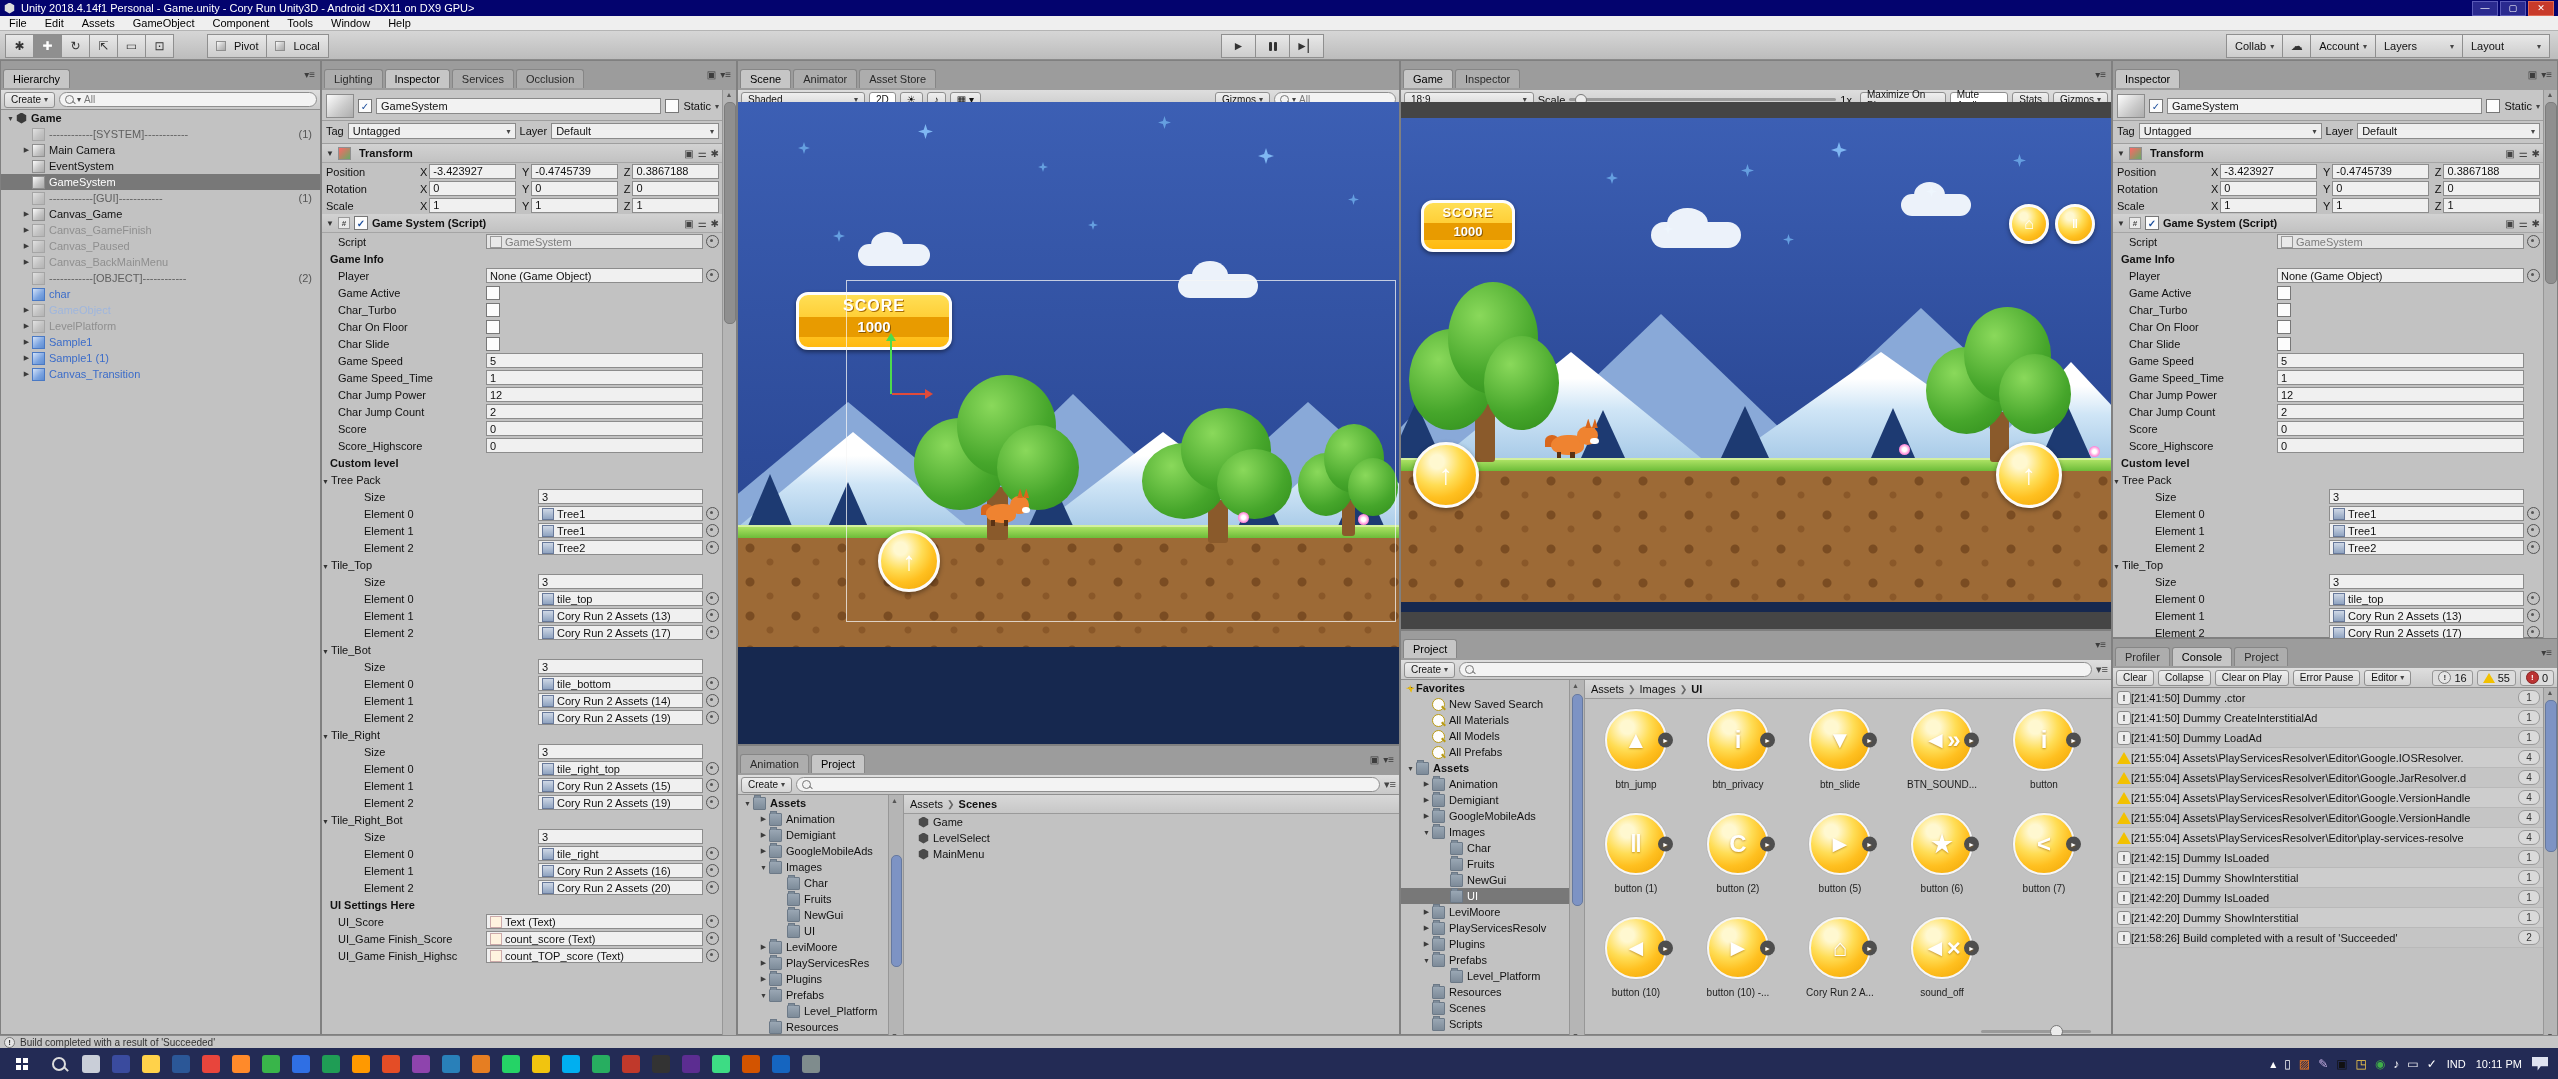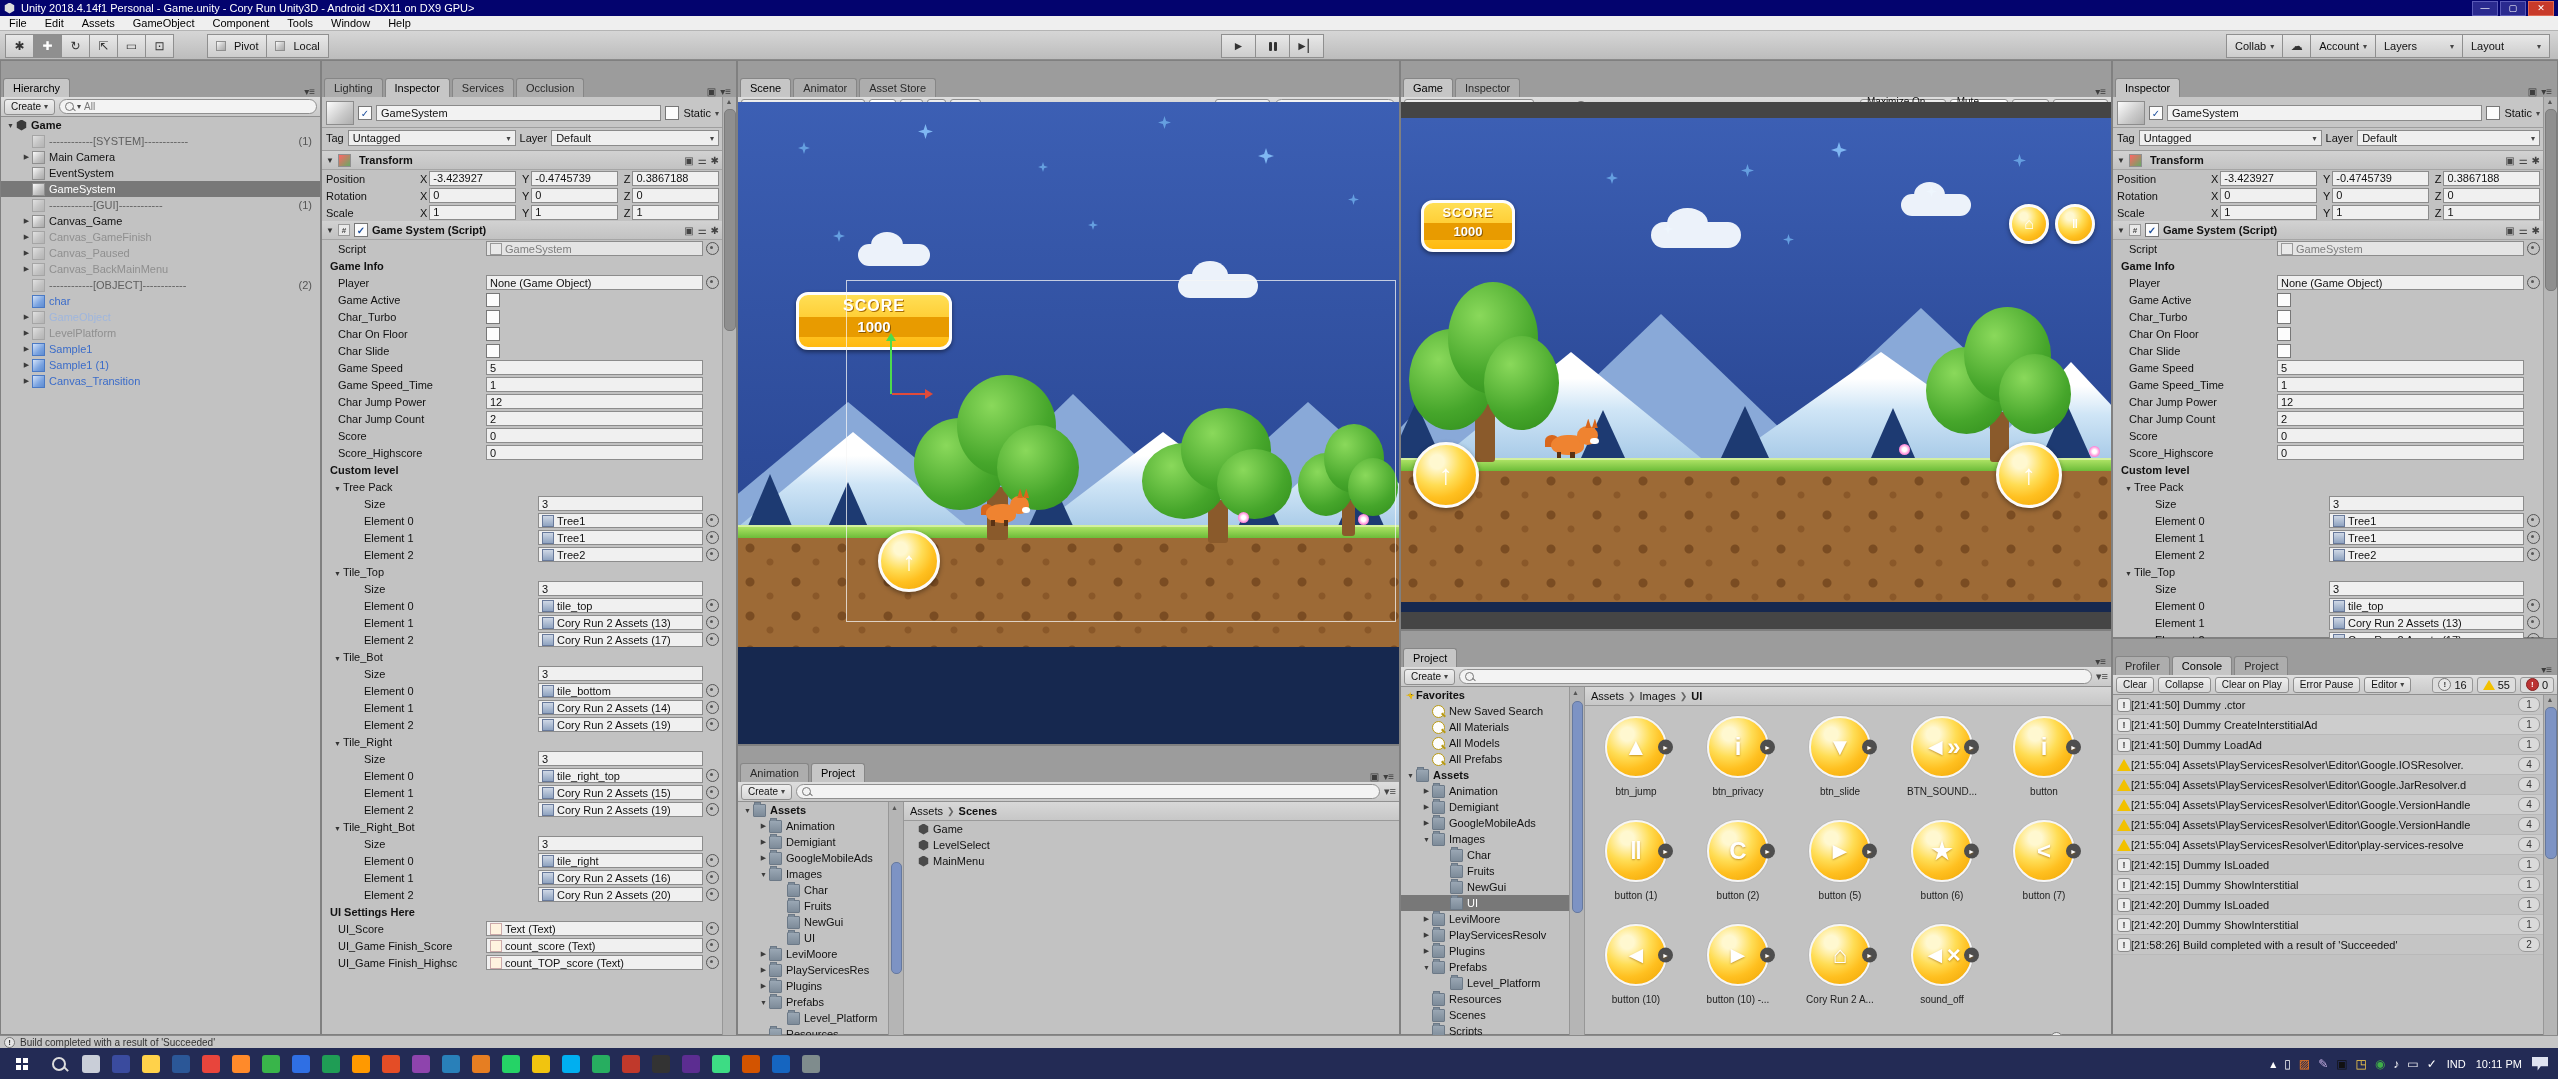--- a/index.html
+++ b/index.html
@@ -16,21 +16,21 @@
   .menu-item{padding:0 9px;height:100%;display:flex;align-items:center;color:#000;}
   .maintoolbar{left:0;top:31px;width:2558px;height:29px;background:linear-gradient(#d6d6d6,#bcbcbc);border-bottom:1px solid #8a8a8a;}
   .toolgrp{position:absolute;top:3px;display:flex;}
   .toolbtn{width:27px;height:22px;background:linear-gradient(#e8e8e8,#cdcdcd);border:1px solid #8f8f8f;display:flex;align-items:center;justify-content:center;font-size:12px;color:#333;margin-left:-1px;}
   .toolbtn.on{background:#8f8f8f;color:#fff;}
   .tool-label-btn{height:22px;padding:0 8px;display:flex;align-items:center;gap:4px;background:linear-gradient(#e8e8e8,#cdcdcd);border:1px solid #8f8f8f;margin-left:-1px;font-size:11px;}
   .pauseg{display:flex;gap:2px;}
   .pauseg i{width:3px;height:9px;background:#333;border-radius:1px;}
   
   .panel{background:#c2c2c2;border:1px solid #808080;}
-  .tabbar{height:21px;background:#9c9c9c;display:flex;align-items:flex-end;padding:15px 2px 0 2px;gap:2px;}
+  .tabbar{height:21px;background:#9c9c9c;display:flex;align-items:flex-start;padding:8px 2px 0 2px;gap:2px;}
   .tab{height:18px;line-height:17px;padding:0 9px;background:#adadad;color:#2a2a2a;border:1px solid #868686;border-bottom:none;border-radius:3px 3px 0 0;white-space:nowrap;display:flex;align-items:center;gap:4px;}
   .tab.active{background:#c6c6c6;color:#000;}
   .tabbar .bar-icons{margin-left:auto;display:flex;gap:4px;align-items:center;color:#3d3d3d;font-size:10px;padding-right:3px;}
   .ptoolbar{height:19px;background:linear-gradient(#dedede,#c9c9c9);border-bottom:1px solid #909090;display:flex;align-items:center;padding:0 3px;gap:4px;}
   .minibtn{height:14px;padding:0 6px;background:linear-gradient(#efefef,#d6d6d6);border:1px solid #8f8f8f;border-radius:3px;display:flex;align-items:center;gap:3px;font-size:10px;}
   .searchpill{flex:1;height:13px;background:#f3f3f3;border:1px solid #8f8f8f;border-radius:8px;display:flex;align-items:center;gap:3px;padding:0 5px;color:#777;font-size:10px;overflow:hidden;}
   .ico-q{width:7px;height:7px;border:1px solid #777;border-radius:50%;position:relative;flex:none;}
   .ico-q::after{content:"";position:absolute;left:6px;top:6px;width:4px;height:1px;background:#777;transform:rotate(45deg);}
   .ddar{font-size:8px;color:#444;}
   
@@ -76,21 +76,21 @@
   .irow{height:17px;display:flex;align-items:center;padding:0 4px 0 16px;}
   .irow .ilabel{width:148px;flex:none;overflow:hidden;white-space:nowrap;}
   .irow .ival{flex:1;height:13px;background:#f0f0f0;border:1px solid #8c8c8c;display:flex;align-items:center;gap:3px;padding:0 3px;overflow:hidden;white-space:nowrap;}
   .irow .idot{width:11px;height:11px;margin-left:3px;flex:none;border:1px solid #555;border-radius:50%;position:relative;visibility:hidden;}
   .irow.obj .idot{visibility:visible;}
   .irow .idot::after{content:"";position:absolute;left:3px;top:3px;width:3px;height:3px;background:#555;border-radius:50%;}
   .irow .chkbox{display:none;width:12px;height:12px;background:#fcfcfc;border:1px solid #777;}
   .irow.check .chkbox{display:block;}
   .irow.header{padding-left:8px;font-weight:bold;}
   .irow.header .ilabel{width:auto;}
-  .irow.fold{padding-left:12px;}
+  .irow.fold{padding-left:0;}
   .irow.fold .ilabel::before{content:"▼ ";font-size:7px;color:#333;}
   .irow.ind1 .ilabel{padding-left:26px;width:174px;}
   .irow.dimval .ival{color:#7d7d7d;background:#e4e4e4;}
   .fico{display:none;width:10px;height:10px;flex:none;}
   .fico.spr{display:block;background:linear-gradient(#cfd8e6,#8fa3c0);border:1px solid #68799a;}
   .fico.txt{display:flex;align-items:center;justify-content:center;color:#e08a00;font-weight:bold;font-size:9px;border:1px solid #caa;background:#fff3df;}
   .fico.scr{display:flex;align-items:center;justify-content:center;color:#444;font-size:8px;border:1px solid #999;background:#e9e9e9;}
   .vscroll{position:absolute;top:0;right:0;width:13px;bottom:0;background:#b5b5b5;border-left:1px solid #979797;}
   .vscroll .thumb{position:absolute;left:1px;width:10px;background:#8f8f8f;border-radius:5px;border:1px solid #7c7c7c;}
   .vscroll .thumb.blue{background:#7d93c4;border-color:#66799f;}

